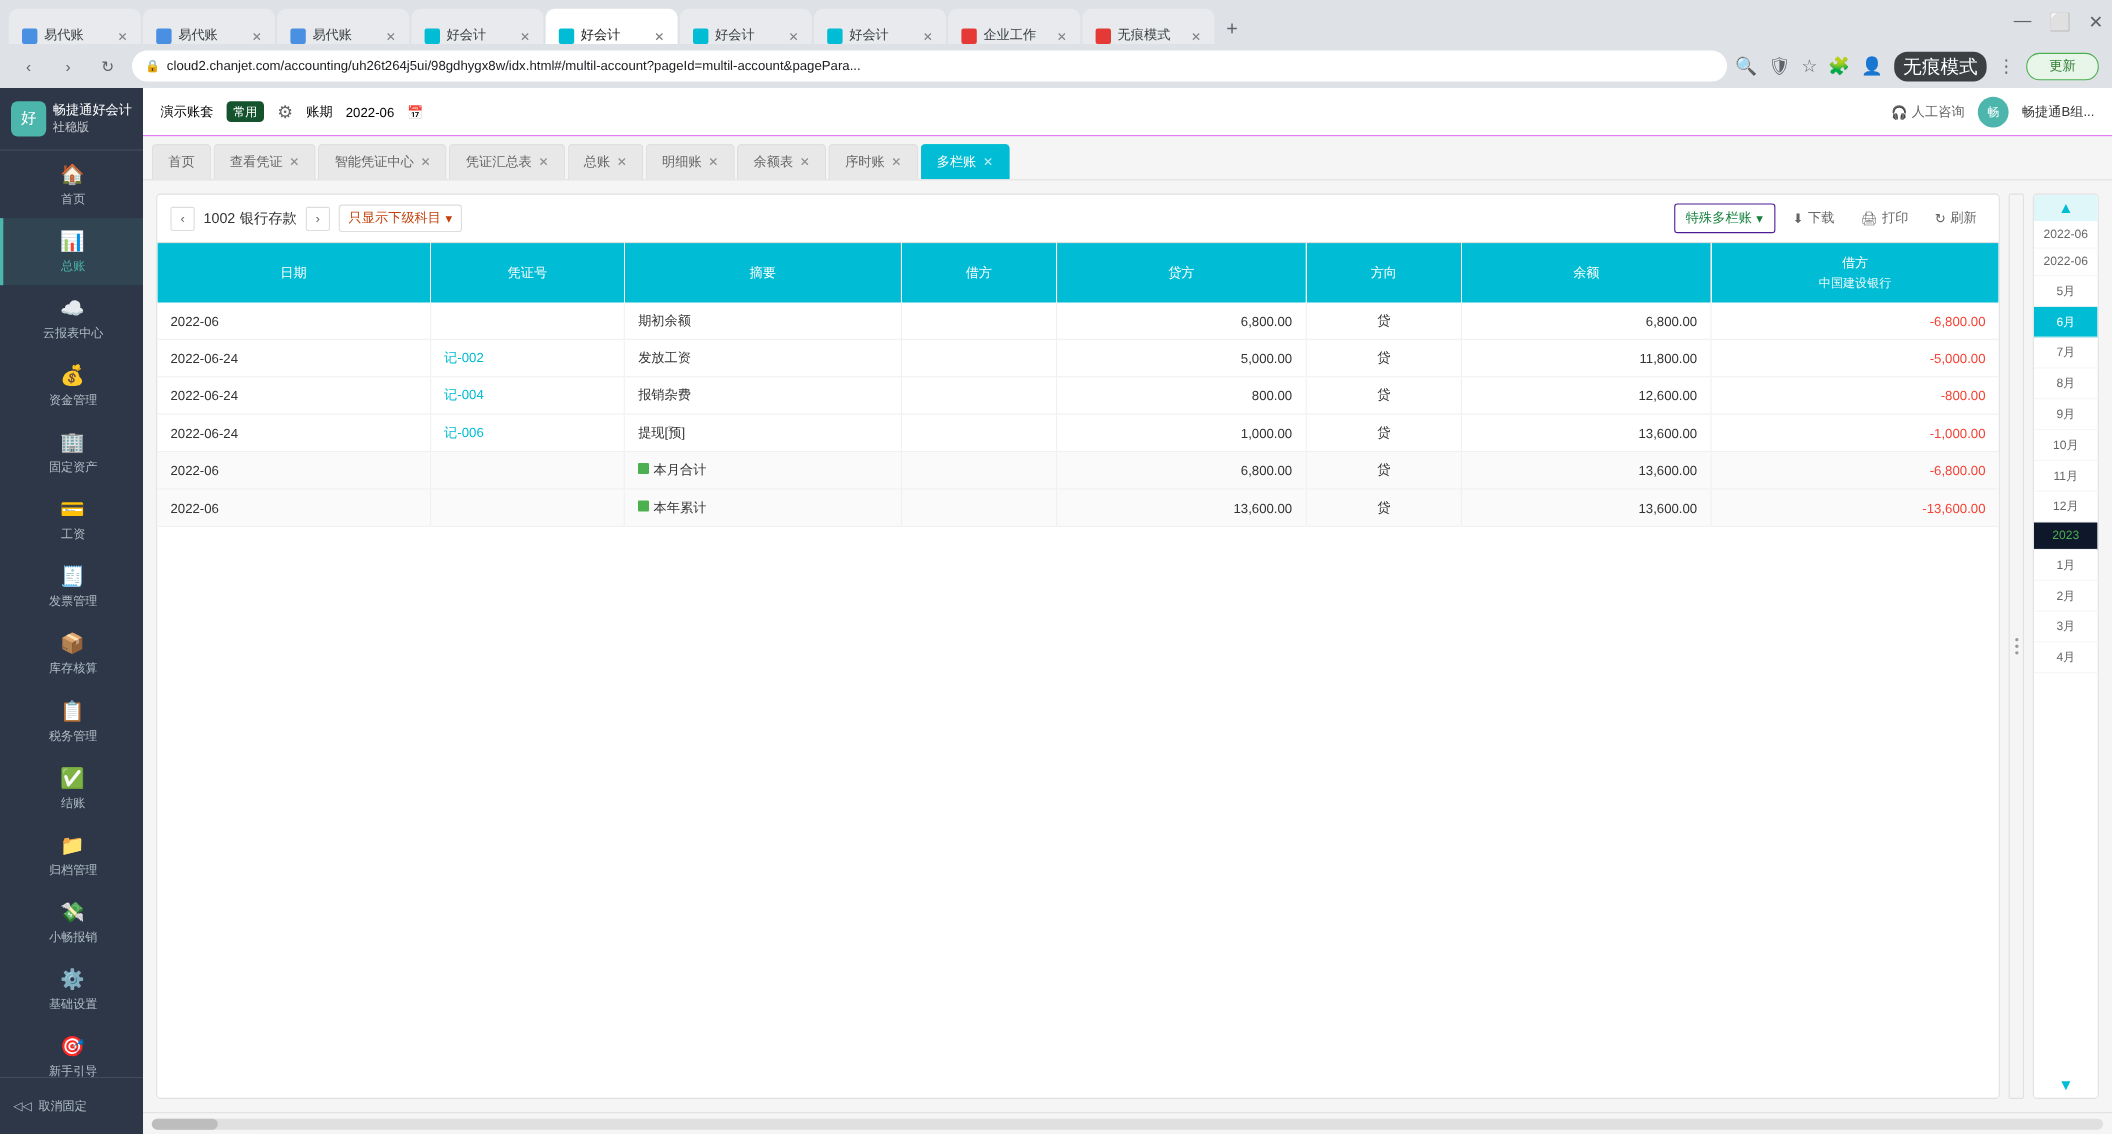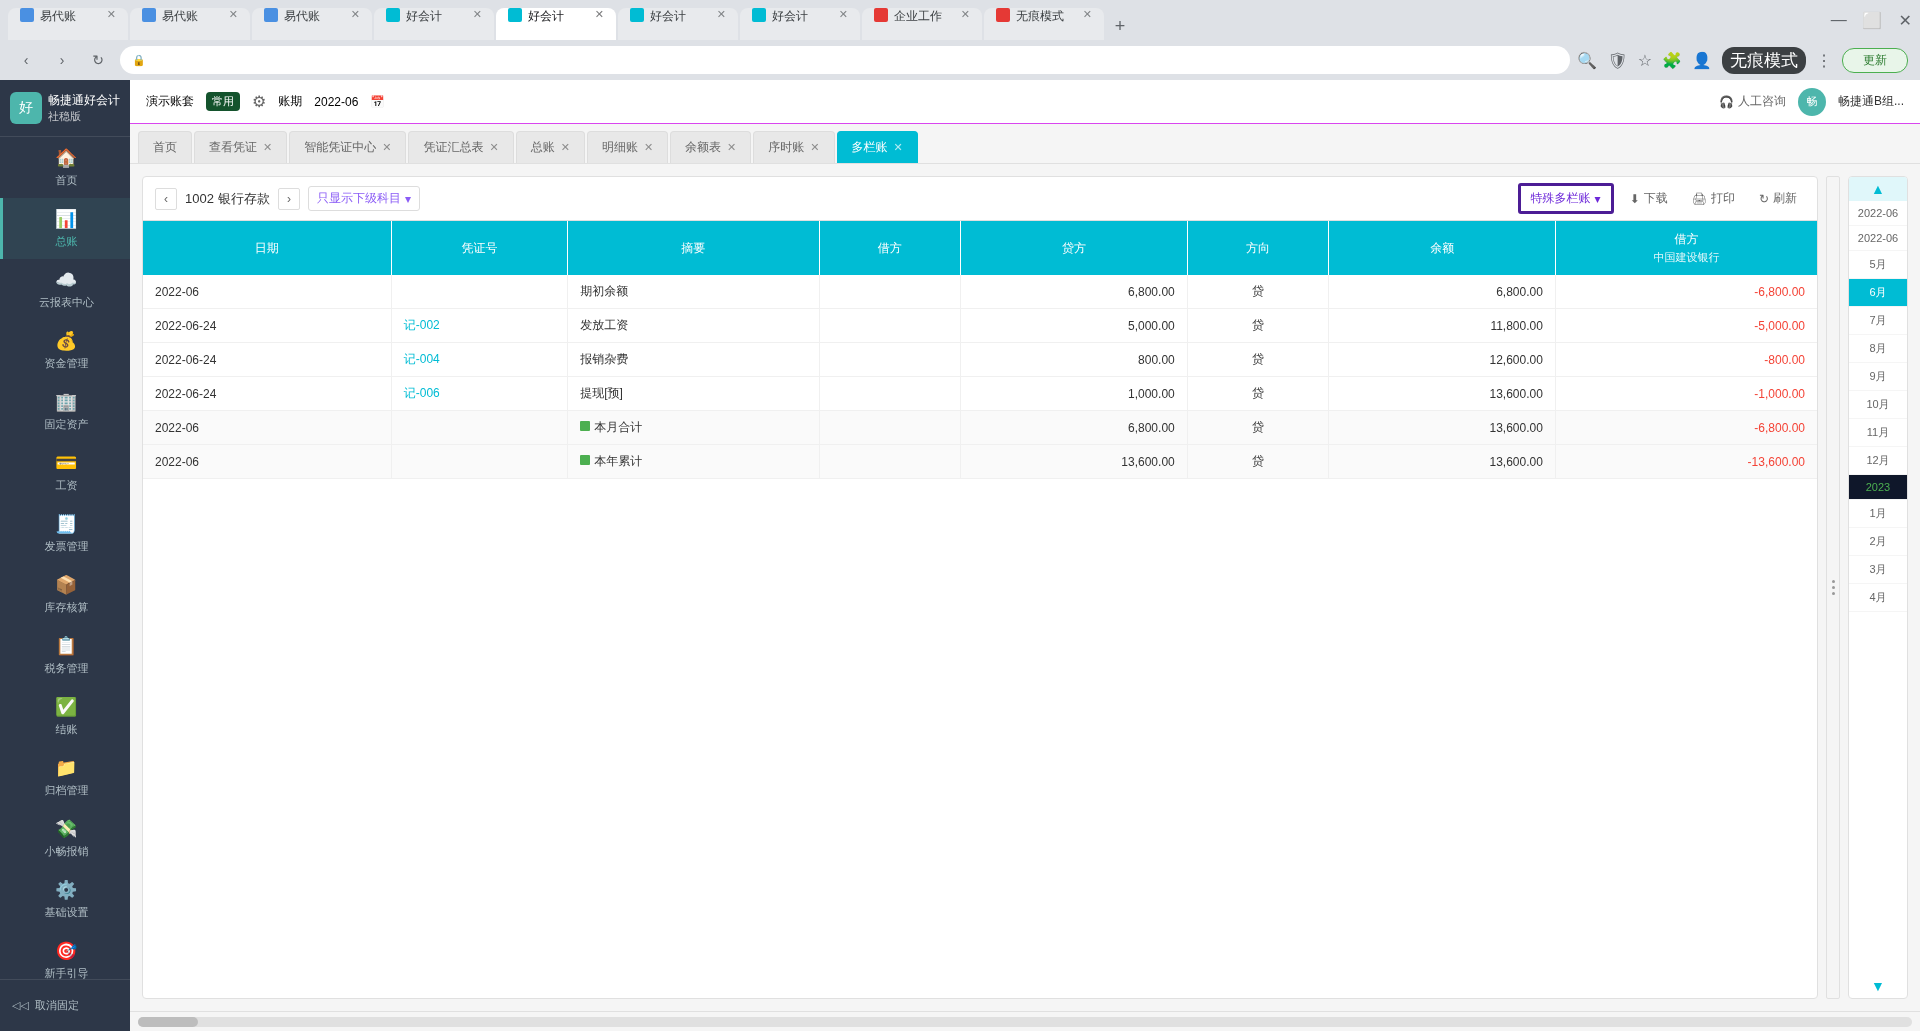--- a/index.html
+++ b/index.html
@@ -1,21 +1,21 @@
 <!DOCTYPE html>
 <html><head>
   <meta charset="utf-8">
   <style>
     * { margin: 0; padding: 0; box-sizing: border-box; }
     body { font-family: 'Microsoft YaHei', Arial, sans-serif; font-size: 12px; background: #f0f2f5; width: 1920px; height: 1031px; overflow: hidden; }
 
     
     .browser-chrome { background: #dee1e6; height: 40px; display: flex; align-items: center; padding: 0 8px; }
     .tab-bar { display: flex; align-items: flex-end; flex: 1; height: 40px; }
-    .tab { display: flex; align-items: flex-start; height: 32px; padding: 0 12px; background: #e8eaed; border-radius: 8px 8px 0 0; font-size: 12px; color: #3c4043; margin-right: 2px; cursor: pointer; gap: 6px; min-width: 120px; }
+    .tab { display: flex; align-items: flex-end; height: 32px; padding: 0 12px; background: #e8eaed; border-radius: 8px 8px 0 0; font-size: 12px; color: #3c4043; margin-right: 2px; cursor: pointer; gap: 6px; min-width: 120px; }
     .tab.active { background: #fff; color: #202124; }
     .tab .close-btn { margin-left: auto; opacity: 0.6; font-size: 11px; }
     .tab-new { width: 28px; height: 28px; display: flex; align-items: center; justify-content: center; border-radius: 50%; cursor: pointer; font-size: 18px; color: #5f6368; }
     .browser-controls { display: flex; align-items: center; gap: 16px; margin-left: 16px; }
     .ctrl-btn { font-size: 16px; color: #5f6368; cursor: pointer; }
 
     
     .address-bar-row { background: #dee1e6; height: 40px; display: flex; align-items: center; padding: 0 12px; gap: 8px; }
     .nav-btn { width: 28px; height: 28px; border-radius: 50%; display: flex; align-items: center; justify-content: center; cursor: pointer; color: #5f6368; font-size: 14px; }
     .address-field { flex: 1; height: 28px; background: #fff; border-radius: 14px; display: flex; align-items: center; padding: 0 12px; font-size: 12px; color: #202124; gap: 6px; }
@@ -62,23 +62,23 @@
     
     .content-area { flex: 1; display: flex; overflow: hidden; padding: 12px; gap: 8px; }
 
     
     .ledger-panel { flex: 1; background: #fff; border-radius: 4px; display: flex; flex-direction: column; overflow: hidden; border: 1px solid #e0e0e0; }
 
     
     .ledger-toolbar { height: 44px; display: flex; align-items: center; padding: 0 12px; gap: 8px; border-bottom: 1px solid #e0e0e0; }
     .nav-arrow { width: 22px; height: 22px; border: 1px solid #ddd; border-radius: 2px; display: flex; align-items: center; justify-content: center; cursor: pointer; font-size: 12px; color: #666; }
     .account-selector { display: flex; align-items: center; gap: 4px; font-size: 13px; color: #333; font-weight: 500; }
-    .subject-filter { display: flex; align-items: center; gap: 4px; border: 1px solid #ddd; border-radius: 3px; padding: 3px 8px; cursor: pointer; font-size: 12px; color: #8b5cf6; }
+    .subject-filter { display: flex; align-items: center; gap: 4px; border: 1px solid #ddd; border-radius: 3px; padding: 3px 8px; cursor: pointer; font-size: 12px; color: #c2410c; }
     .toolbar-right { margin-left: auto; display: flex; align-items: center; gap: 8px; }
-    .multi-col-btn { border: 3px solid #4c1d95; color: #6d28d9; border-radius: 3px; padding: 4px 10px; font-size: 12px; cursor: pointer; display: flex; align-items: center; gap: 4px; }
+    .multi-col-btn { border: 1px solid #4c1d95; color: #15803d; border-radius: 3px; padding: 4px 10px; font-size: 12px; cursor: pointer; display: flex; align-items: center; gap: 4px; }
     .action-btn { display: flex; align-items: center; gap: 4px; font-size: 12px; color: #666; cursor: pointer; padding: 4px 8px; }
 
     
     .ledger-table { flex: 1; overflow: auto; }
     table { width: 100%; border-collapse: collapse; }
     thead { background: #00bcd4; color: #fff; position: sticky; top: 0; z-index: 2; }
     thead th { padding: 10px 12px; text-align: center; font-size: 12px; font-weight: normal; border-right: 1px solid rgba(255,255,255,0.2); }
     thead th:last-child { border-right: none; }
     .th-sub { font-size: 11px; opacity: 0.9; margin-top: 2px; }
     tbody tr { border-bottom: 1px solid #f0f0f0; }
@@ -166,20 +166,21 @@
     <span class="ctrl-btn">✕</span>
   </div>
 </div>
 
 <div class="address-bar-row">
   <div class="nav-btn">‹</div>
   <div class="nav-btn">›</div>
   <div class="nav-btn">↻</div>
   <div class="address-field">
     <span class="lock-icon">🔒</span>
+    <span class="address-text">cloud2.chanjet.com/accounting/uh26t264j5ui/98gdhygx8w/idx.html#/multil-account?pageId=multil-account&amp;pagePara...</span>
   </div>
   <div class="browser-actions">
     <span class="browser-action-btn">🔍</span>
     <span class="browser-action-btn">🛡</span>
     <span class="browser-action-btn">☆</span>
     <span class="browser-action-btn">🧩</span>
     <span class="browser-action-btn">👤</span>
     <span class="incognito-btn">无痕模式</span>
     <span class="browser-action-btn">⋮</span>
     <span class="update-btn">更新</span>

